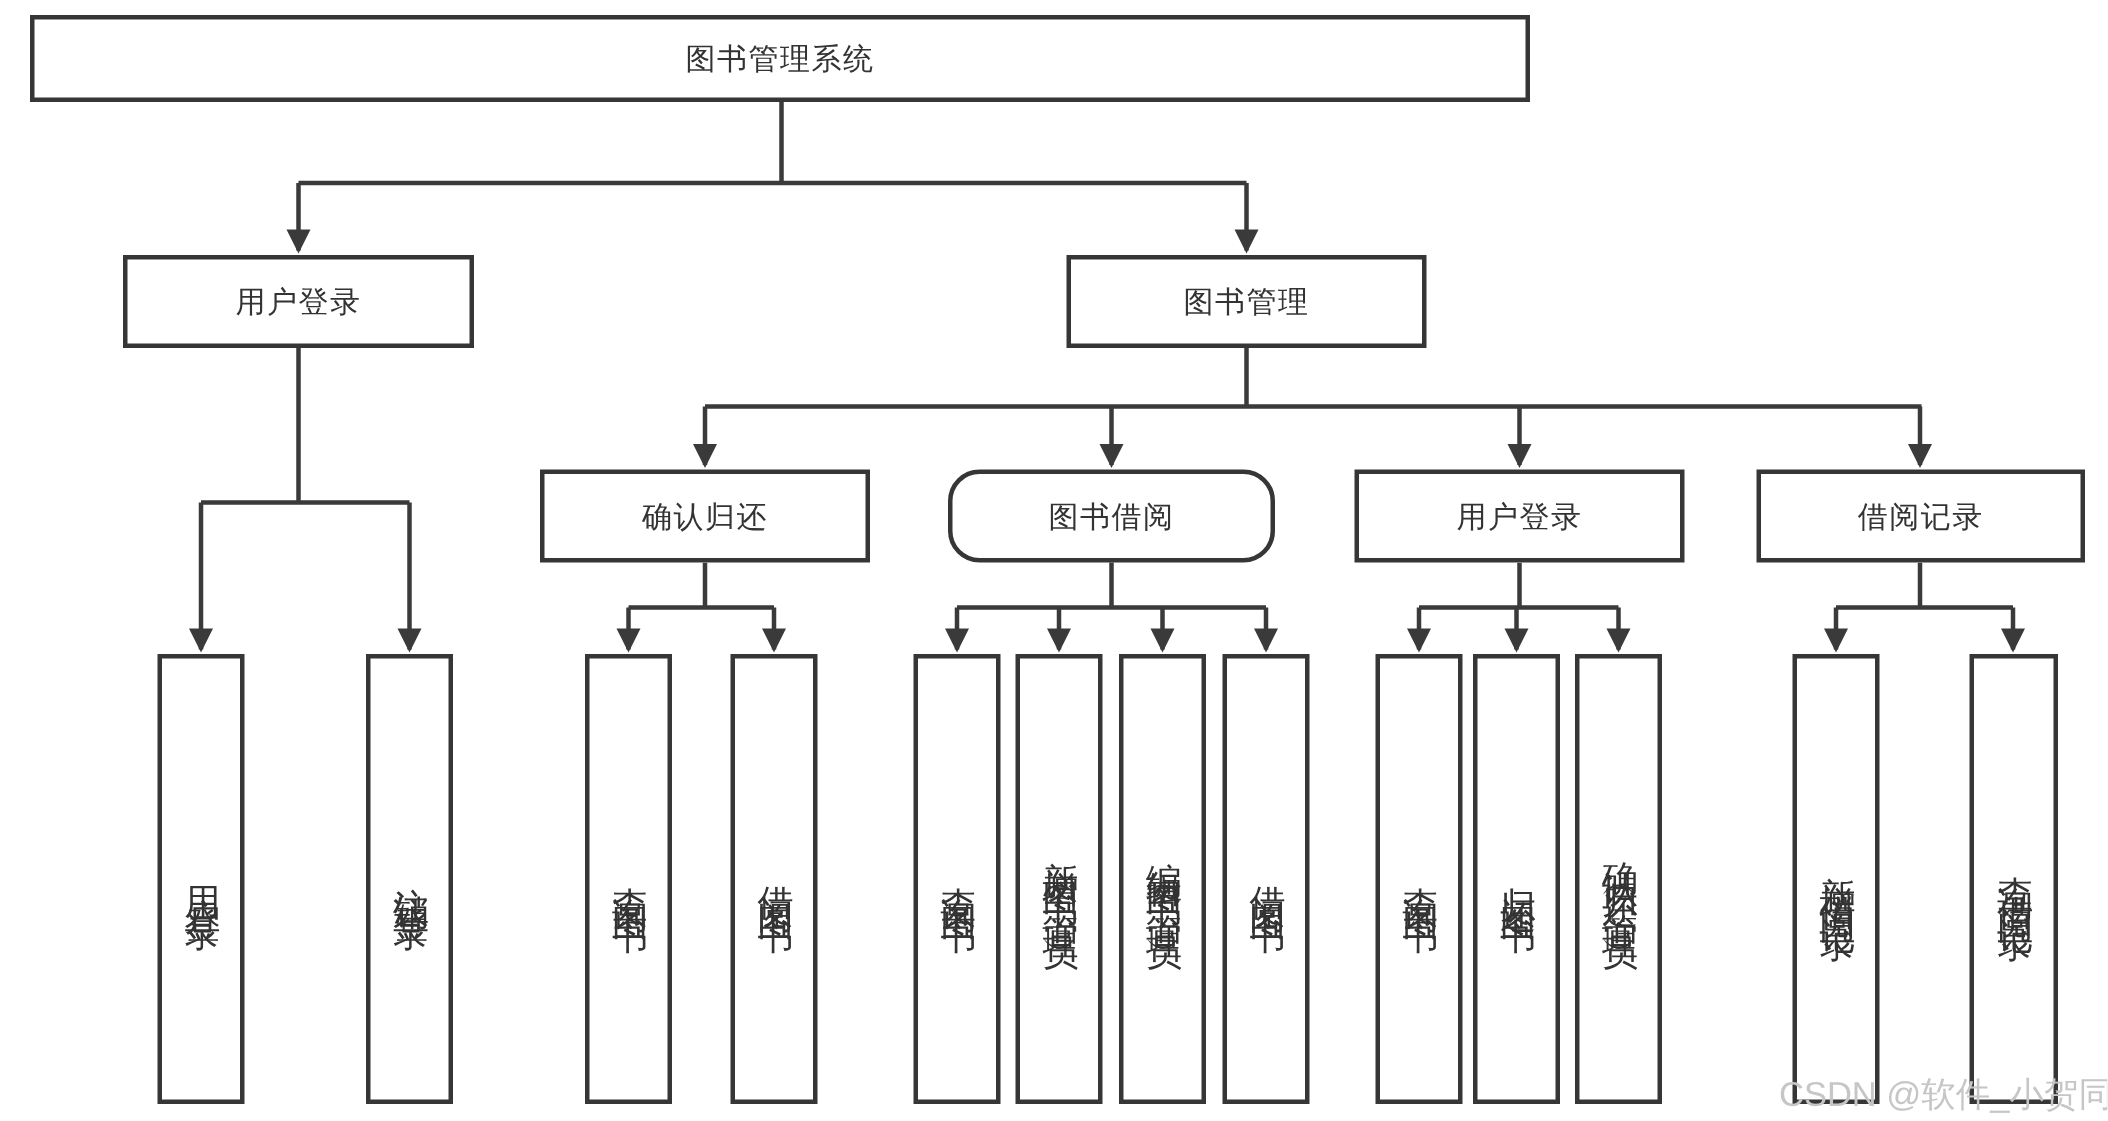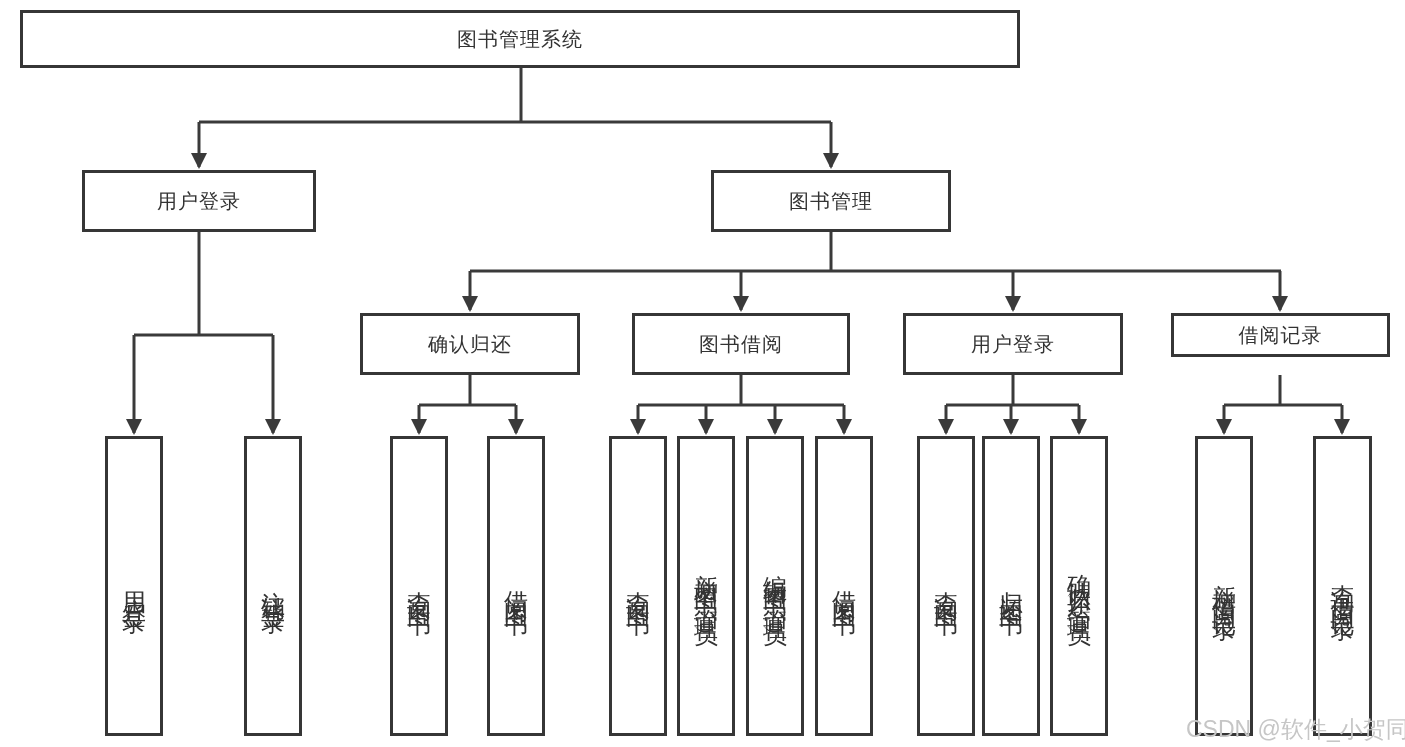--- a/index.html
+++ b/index.html
@@ -105,27 +105,27 @@
   <div class="node" style="left:82px; top:170px; width:234px; height:62px;">
     <span class="h-label">用户登录</span>
   </div>
   <div class="node" style="left:711px; top:170px; width:240px; height:62px;justify-content:center;">
     <span class="h-label">图书管理</span>
   </div>
 
   <div class="node" style="left:360px; top:313px; width:220px; height:62px;">
     <span class="h-label">确认归还</span>
   </div>
-  <div class="node" style="left:632px; top:313px; width:218px; height:62px;">
+  <div class="node" style="left:632px; top:313px; width:218px; height:62px;border-radius:21px;">
     <span class="h-label">图书借阅</span>
   </div>
   <div class="node" style="left:903px; top:313px; width:220px; height:62px;">
     <span class="h-label">用户登录</span>
   </div>
-  <div class="node" style="left:1171px; top:313px; width:219px; height:44px;">
+  <div class="node" style="left:1171px; top:313px; width:219px; height:62px;">
     <span class="h-label">借阅记录</span>
   </div>
 
   <div class="node" style="left:105px; top:436px; width:58px; height:300px;">
     <span class="v-label">用户登录</span>
   </div>
   <div class="node" style="left:244px; top:436px; width:58px; height:300px;">
     <span class="v-label">注销登录</span>
   </div>
 

